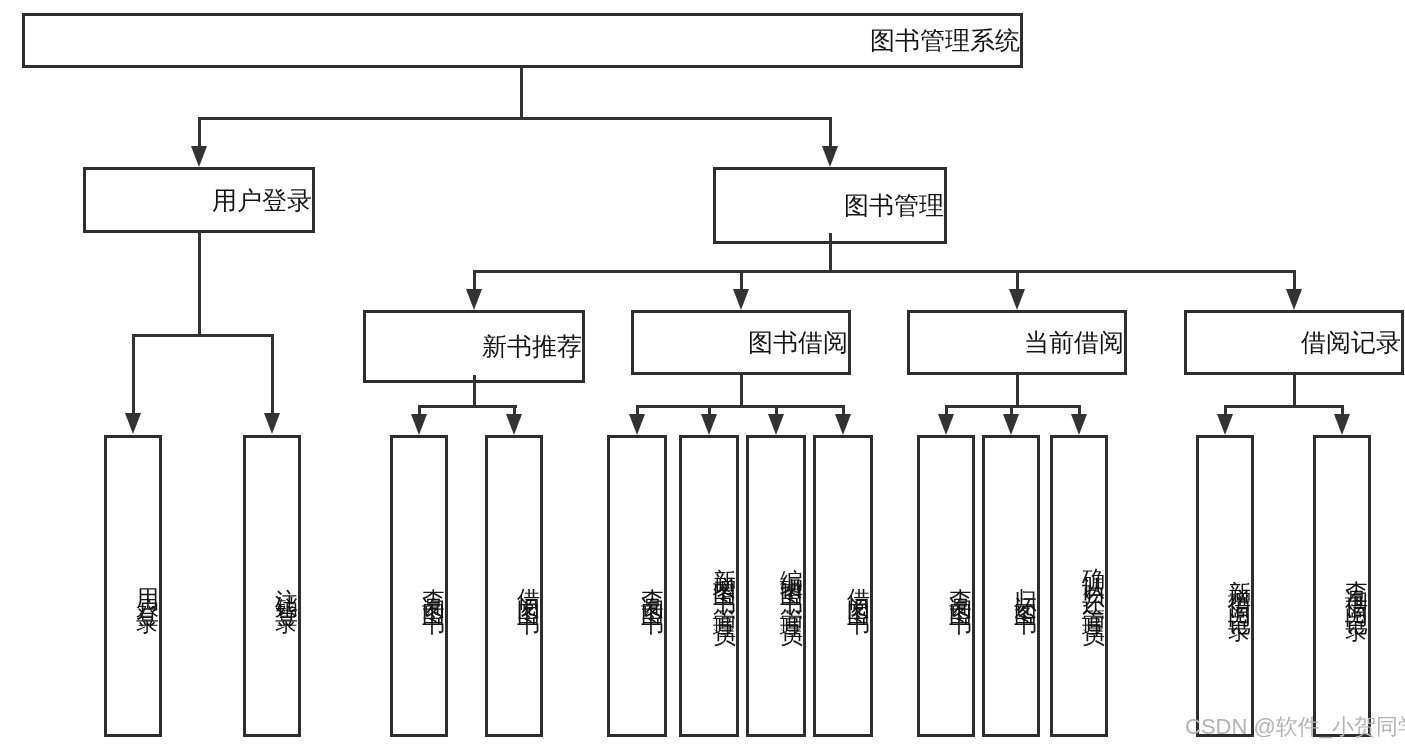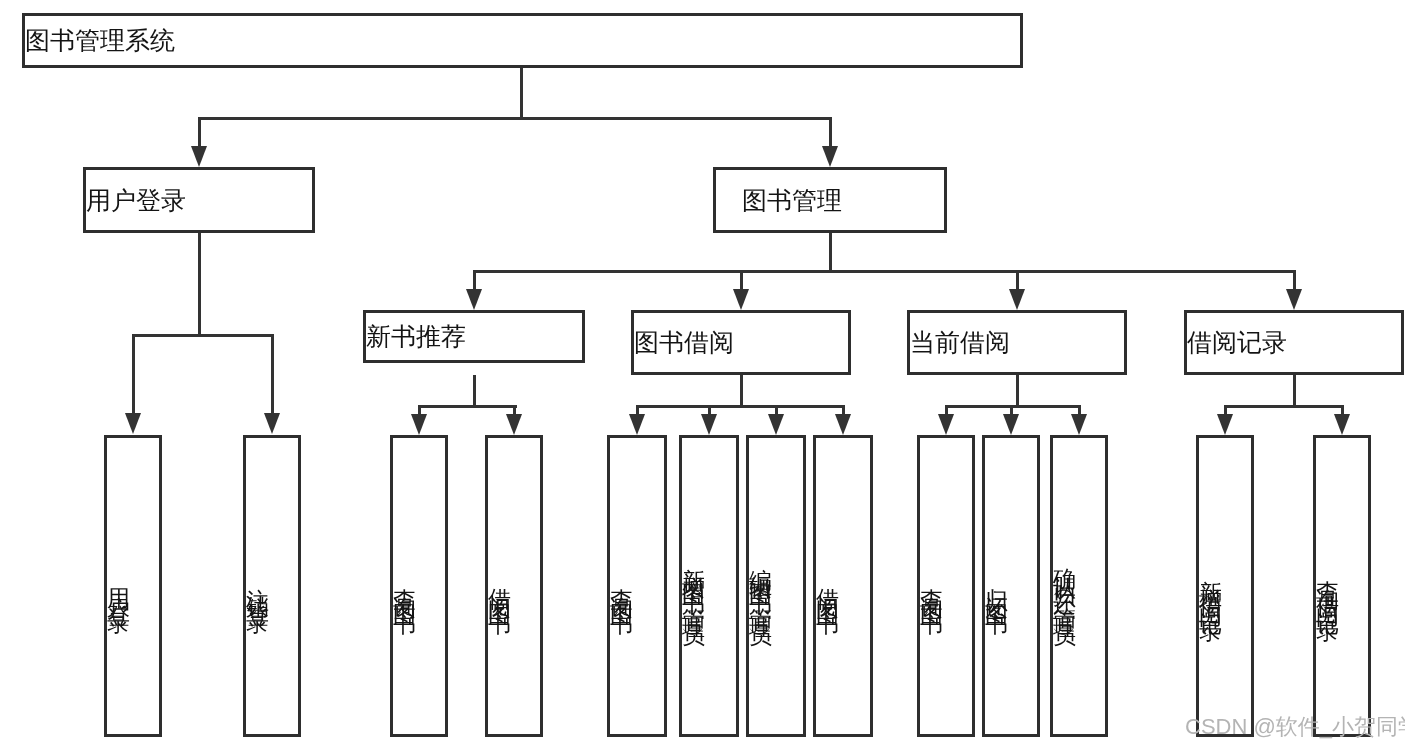--- a/index.html
+++ b/index.html
@@ -11,21 +11,21 @@
     overflow: hidden;
     font-family: "Liberation Sans", "DejaVu Sans", sans-serif;
   }
   .box {
     position: absolute;
     box-sizing: border-box;
     border: 3px solid #2e2e2e;
     background: #ffffff;
     display: flex;
     align-items: center;
-    justify-content: flex-start;
+    justify-content: flex-end;
     color: #141414;
   }
   .hbox { font-size: 25px; }
   .vlabel {
     writing-mode: vertical-lr;
     text-orientation: upright;
     font-size: 23px;
     letter-spacing: 8px;
     line-height: 1;
     white-space: nowrap;
@@ -62,21 +62,21 @@
   <div class="line vline" style="left:520px; top:68px; height:50px;"></div>
   <div class="line hline" style="left:198px; top:117px; width:634px;"></div>
   <div class="line vline" style="left:198px; top:117px; height:30px;"></div>
   <div class="ah" style="left:191px; top:146px;"></div>
   <div class="line vline" style="left:829px; top:117px; height:30px;"></div>
   <div class="ah" style="left:822px; top:146px;"></div>
 
   <div class="box hbox" style="left:83px; top:167px; width:232px; height:66px;">
     <span>用户登录</span>
   </div>
-  <div class="box hbox" style="left:713px; top:167px; width:234px; height:66px;padding-left:26px;">
+  <div class="box hbox" style="left:713px; top:167px; width:234px; height:77px;padding-left:26px;">
     <span>图书管理</span>
   </div>
 
   <div class="line vline" style="left:198px; top:233px; height:103px;"></div>
   <div class="line hline" style="left:132px; top:334px; width:142px;"></div>
   <div class="line vline" style="left:132px; top:334px; height:80px;"></div>
   <div class="ah" style="left:125px; top:413px;"></div>
   <div class="line vline" style="left:271px; top:334px; height:80px;"></div>
   <div class="ah" style="left:264px; top:413px;"></div>
 
@@ -84,21 +84,21 @@
   <div class="line hline" style="left:473px; top:270px; width:823px;"></div>
   <div class="line vline" style="left:473px; top:270px; height:22px;"></div>
   <div class="ah" style="left:466px; top:289px;"></div>
   <div class="line vline" style="left:740px; top:270px; height:22px;"></div>
   <div class="ah" style="left:733px; top:289px;"></div>
   <div class="line vline" style="left:1016px; top:270px; height:22px;"></div>
   <div class="ah" style="left:1009px; top:289px;"></div>
   <div class="line vline" style="left:1293px; top:270px; height:22px;"></div>
   <div class="ah" style="left:1286px; top:289px;"></div>
 
-  <div class="box hbox" style="left:363px; top:310px; width:222px; height:53px;">
+  <div class="box hbox" style="left:363px; top:310px; width:222px; height:73px;">
     <span>新书推荐</span>
   </div>
   <div class="box hbox" style="left:907px; top:310px; width:220px; height:65px;">
     <span>当前借阅</span>
   </div>
   <div class="box hbox" style="left:631px; top:310px; width:220px; height:65px;">
     <span>图书借阅</span>
   </div>
   <div class="box hbox" style="left:1184px; top:310px; width:220px; height:65px;">
     <span>借阅记录</span>

